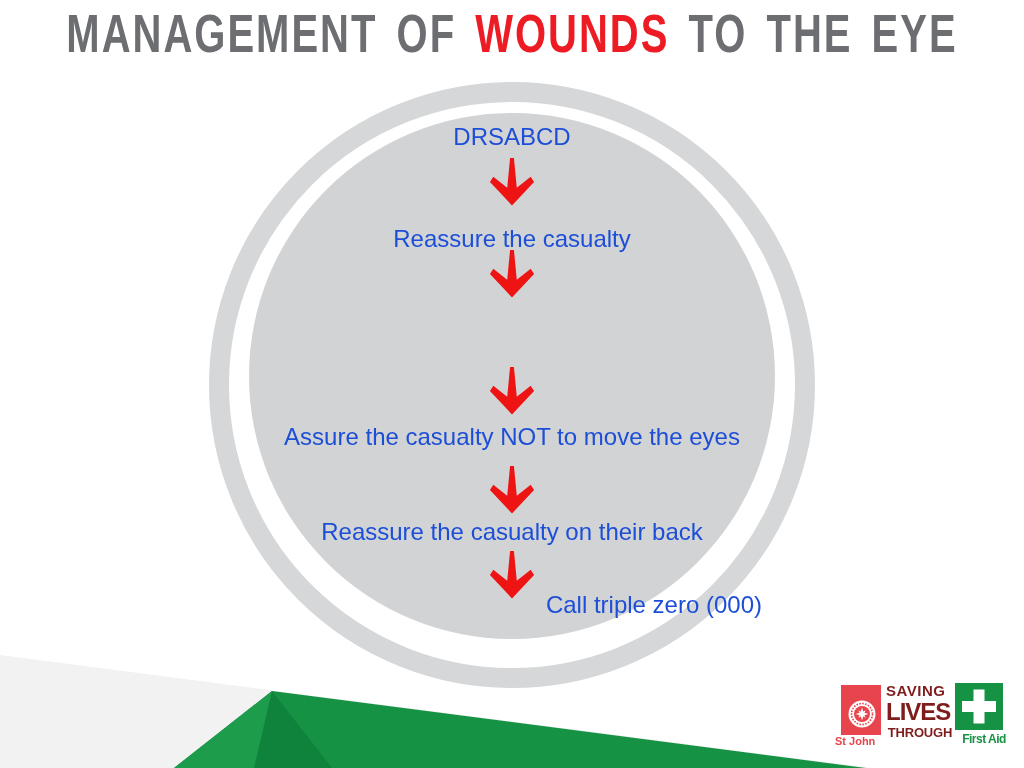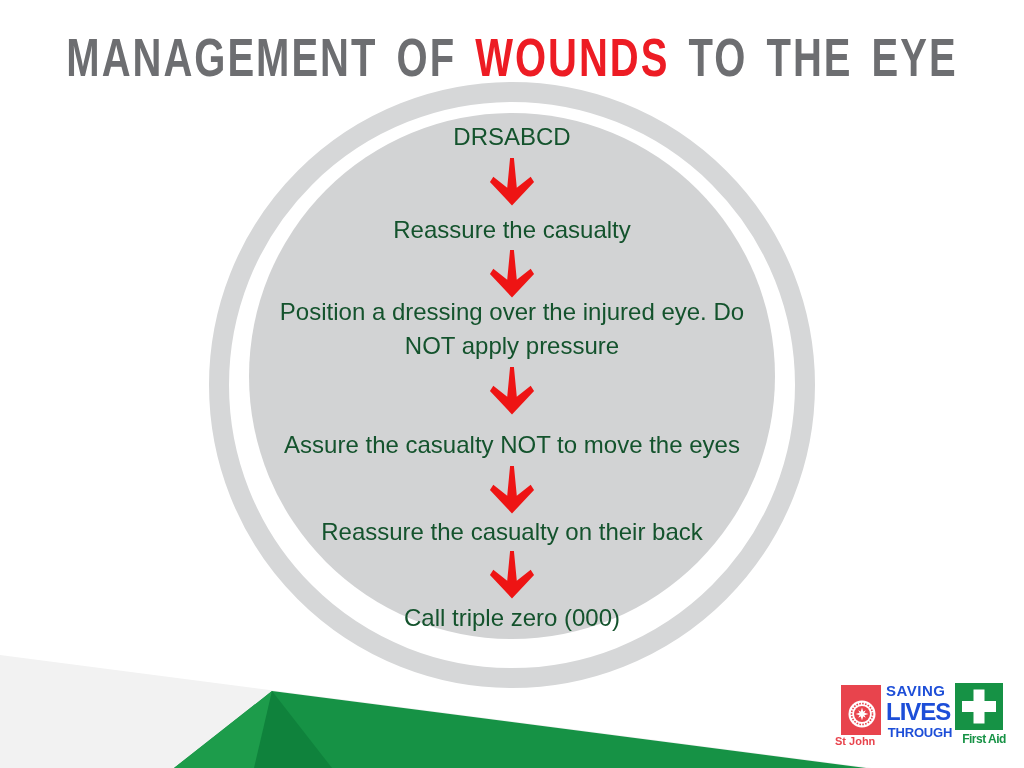--- a/index.html
+++ b/index.html
@@ -4,50 +4,50 @@
 <style>
   html,body{margin:0;padding:0;background:#ffffff;}
   .stage{
     position:relative;width:1024px;height:768px;overflow:hidden;
     background:#ffffff;font-family:"Liberation Sans",sans-serif;
   }
   
   .title{
     position:absolute;top:6px;left:0;width:1024px;text-align:center;
     font-weight:bold;font-size:40px;line-height:40px;
-    letter-spacing:2px;word-spacing:6px;white-space:nowrap;margin-top:24px;
+    letter-spacing:2px;word-spacing:6px;white-space:nowrap;
   }
   .title-scale{display:inline-block;transform:scaleY(1.35);transform-origin:50% 0;}
   .title .t-gray{color:#6d6e71;}
   .title .t-red{color:#ed1c24;}
   
   .ring{
     position:absolute;left:209px;top:82px;width:566px;height:566px;
     border:20px solid #d6d7d8;border-radius:50%;background:transparent;
   }
   .disc{
     position:absolute;left:249px;top:113px;width:526px;height:526px;
     border-radius:50%;background:#d2d3d4;
   }
   
   .step{
     position:absolute;left:262px;width:500px;text-align:center;
-    color:#14532d;font-size:24px;line-height:34px;
+    color:#1d4ed8;font-size:24px;line-height:34px;
   }
   .arrow{position:absolute;left:489px;width:46px;height:48px;}
   
   .shapes{position:absolute;left:0;top:0;width:1024px;height:768px;pointer-events:none;}
   
   .logo{position:absolute;left:840px;top:683px;width:184px;height:66px;}
   .logo .redbox{position:absolute;left:1px;top:2px;width:40px;height:50px;background:#e8444d;}
   .logo .stjohn{
     position:absolute;left:-5px;top:52px;width:52px;text-align:left;
     color:#e8444d;font-weight:bold;font-size:11px;line-height:12px;letter-spacing:0px;
   }
-  .logo .midcol{position:absolute;left:46px;top:-1px;width:68px;color:#1d4ed8;font-weight:bold;text-align:left;}
+  .logo .midcol{position:absolute;left:46px;top:-1px;width:68px;color:#7f1d1d;font-weight:bold;text-align:left;}
   .logo .midcol .l1{font-size:15px;line-height:17px;letter-spacing:0.5px;}
   .logo .midcol .l2{font-size:24px;line-height:26px;letter-spacing:-1px;}
   .logo .midcol .l3{font-size:13px;line-height:16px;letter-spacing:-0.2px;text-align:center;}
   .logo .greenbox{position:absolute;left:115px;top:0px;width:48px;height:47px;background:#169245;}
   .logo .firstaid{
     position:absolute;left:108px;top:48px;width:72px;text-align:center;
     color:#169245;font-weight:bold;font-size:12px;line-height:17px;letter-spacing:-0.5px;
   }
 </style>
 </head>
@@ -63,45 +63,44 @@
 
   <div class="ring"></div>
   <div class="disc"></div>
 
   <div class="step" style="top:120px;">DRSABCD</div>
 
   <svg class="arrow" style="top:158px;" viewBox="0 0 48 50">
     <path d="M22,0 L26,0 L29,31 L43.5,19.5 L47,25 L24,49.5 L1,25 L4.5,19.5 L19,31 Z" fill="#ee1414"></path>
   </svg>
 
-  <div class="step" style="top:213px;">Reassure the casualty</div>
+  <div class="step" style="top:222px;">Reassure the casualty</div>
 
   <svg class="arrow" style="top:250px;" viewBox="0 0 48 50">
     <path d="M22,0 L26,0 L29,31 L43.5,19.5 L47,25 L24,49.5 L1,25 L4.5,19.5 L19,31 Z" fill="#ee1414"></path>
   </svg>
 
-  <div class="step" style="top:295px;">Position a dressing over the injured eye. Do NOT apply pressure</div>
 
   <svg class="arrow" style="top:367px;" viewBox="0 0 48 50">
     <path d="M22,0 L26,0 L29,31 L43.5,19.5 L47,25 L24,49.5 L1,25 L4.5,19.5 L19,31 Z" fill="#ee1414"></path>
   </svg>
 
-  <div class="step" style="top:420px;margin-top:8px;">Assure the casualty NOT to move the eyes</div>
+  <div class="step" style="top:420px;">Assure the casualty NOT to move the eyes</div>
 
   <svg class="arrow" style="top:466px;" viewBox="0 0 48 50">
     <path d="M22,0 L26,0 L29,31 L43.5,19.5 L47,25 L24,49.5 L1,25 L4.5,19.5 L19,31 Z" fill="#ee1414"></path>
   </svg>
 
   <div class="step" style="top:515px;">Reassure the casualty on their back</div>
 
   <svg class="arrow" style="top:551px;" viewBox="0 0 48 50">
     <path d="M22,0 L26,0 L29,31 L43.5,19.5 L47,25 L24,49.5 L1,25 L4.5,19.5 L19,31 Z" fill="#ee1414"></path>
   </svg>
 
-  <div class="step" style="top:601px;">Call triple zero (000)</div>
+  <div class="step" style="top:588px;text-align:right;">Call triple zero (000)</div>
 
   <svg class="shapes" viewBox="0 0 1024 768">
     <polygon points="0,655 872,768 0,768" fill="#f2f2f2"></polygon>
     <polygon points="272,691 866,768 174,768" fill="#169245"></polygon>
     <polygon points="272,691 256,768 174,768" fill="#1d9c4b"></polygon>
     <polygon points="272,691 332,768 254,768" fill="#0f823c"></polygon>
   </svg>
 
   <div class="logo">
     <div class="redbox">

